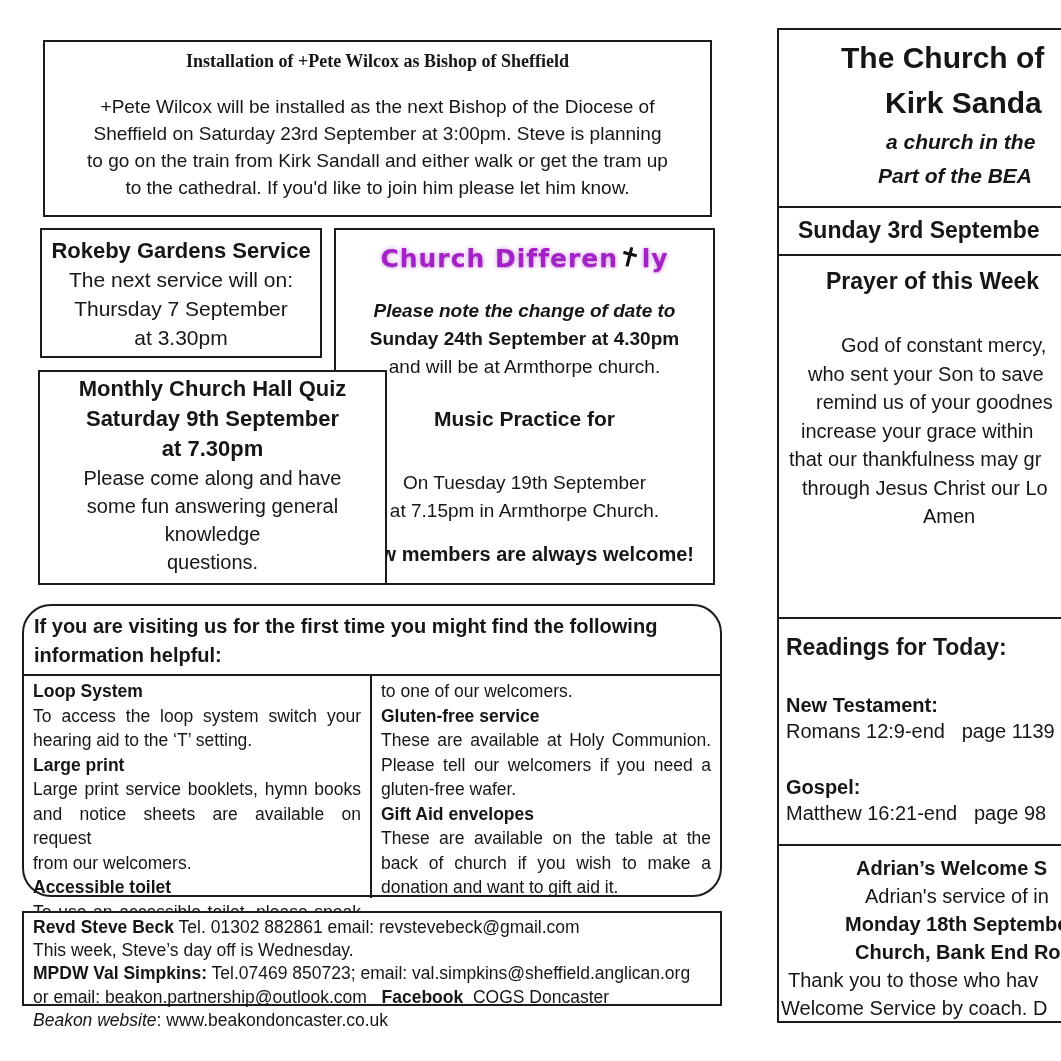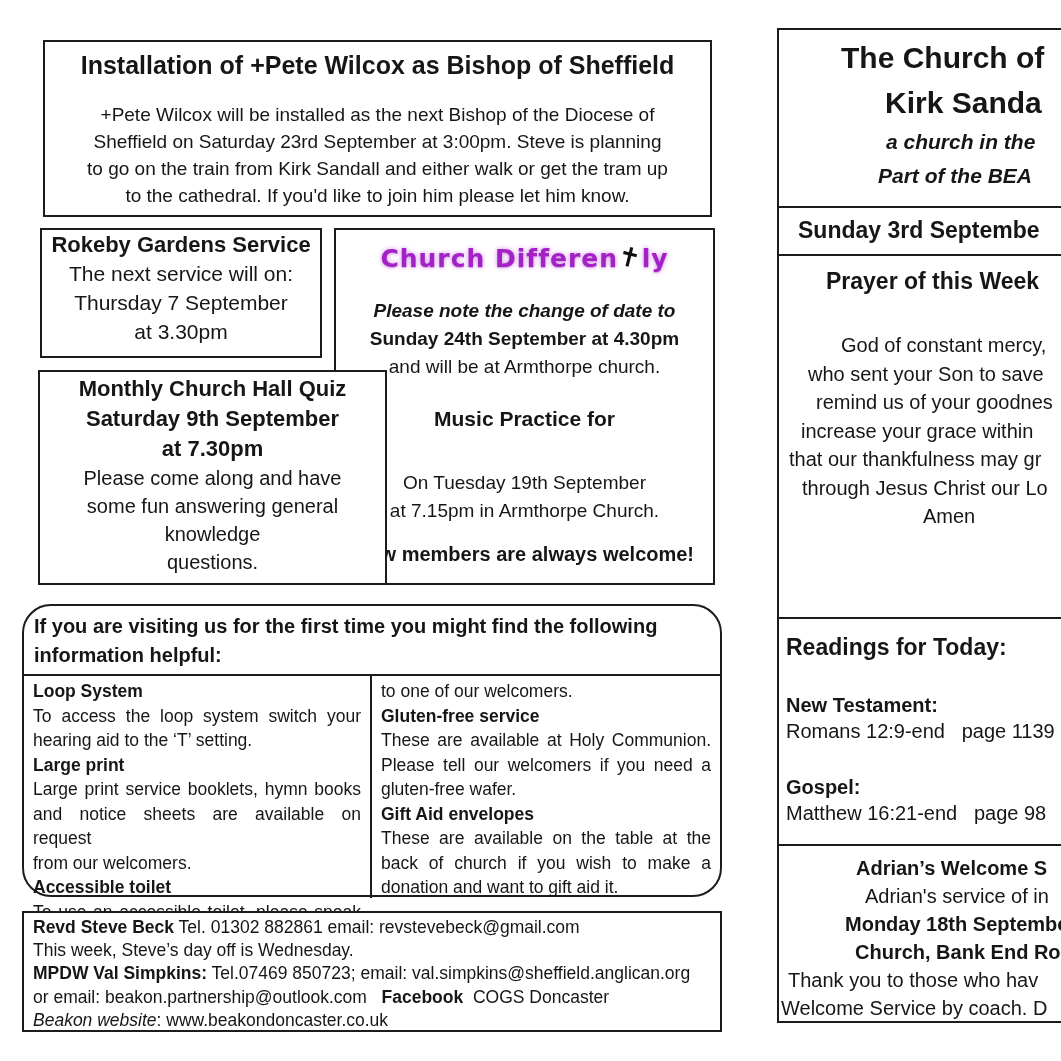--- a/index.html
+++ b/index.html
@@ -8,25 +8,25 @@
     background:#ffffff;color:#161616;
     font-family:"Liberation Sans", sans-serif;
   }
   .box{position:absolute;border:2px solid #1c1c1c;background:#fff;box-sizing:border-box;}
   .center{text-align:center;}
   .b{font-weight:bold;}
   .i{font-style:italic;}
 
   
   #installation{left:43px;top:40px;width:669px;height:177px;padding-top:9px;}
-  #installation .title{font-size:25px;font-weight:bold;}
+  #installation .title{font-size:18px;font-weight:bold;font-family:Liberation Serif, serif;}
   #installation .body{margin-top:21px;font-size:19px;line-height:27px;}
 
   
-  #rokeby{left:40px;top:228px;width:282px;height:130px;padding-top:1px;}
+  #rokeby{left:40px;top:228px;width:282px;height:130px;padding-top:7px;}
   #rokeby .title{font-size:22px;font-weight:bold;line-height:28px;}
   #rokeby .line{font-size:21px;line-height:29px;}
 
   
   #cd{left:334px;top:228px;width:381px;height:357px;}
   #cd .logo{margin-top:12px;font-family:"DejaVu Sans",sans-serif;font-weight:bold;font-size:25px;letter-spacing:1px;
     color:#a322c5;text-shadow:0 1px 1px #dca6ea, 0 0 5px #cf8fe3;}
   #cd .logo .cross{color:#111;display:inline-block;transform:rotate(14deg);text-shadow:none;font-size:27px;}
   #cd .note{margin-top:24px;font-size:19px;line-height:28px;}
   #cd .music-title{margin-top:22px;font-size:21px;font-weight:bold;line-height:31px;}
@@ -41,21 +41,21 @@
   
   #visitor{left:22px;top:604px;width:700px;height:293px;border-radius:29px;}
   #visitor .heading{padding:6px 10px 4px 10px;font-size:20px;font-weight:bold;line-height:29px;
     border-bottom:2px solid #1c1c1c;}
   #visitor .cols{display:flex;height:222px;}
   #visitor .col{width:50%;box-sizing:border-box;padding:3px 9px 0 9px;font-size:17.5px;line-height:24.5px;}
   #visitor .col-left{border-right:2px solid #1c1c1c;}
   #visitor .just{text-align:justify;text-align-last:justify;}
 
   
-  #contact{left:22px;top:911px;width:700px;height:121px;padding:3px 9px;}
+  #contact{left:22px;top:911px;width:700px;height:95px;padding:3px 9px;}
   #contact .cl{font-size:17.5px;line-height:23.2px;white-space:pre-wrap;}
 
   
   #rightcol{left:777px;top:28px;width:563px;height:995px;border:2px solid #1c1c1c;}
   #rightcol .sec{border-top:2px solid #1c1c1c;box-sizing:border-box;}
   #rightcol .sec:first-child{border-top:none;}
   .rline{white-space:pre;}
   #rc-header{height:176px;padding-top:5px;}
   #rc-header .t1{font-size:30px;font-weight:bold;line-height:45px;padding-left:62px;}
   #rc-header .t2{font-size:30px;font-weight:bold;line-height:45px;padding-left:106px;}

